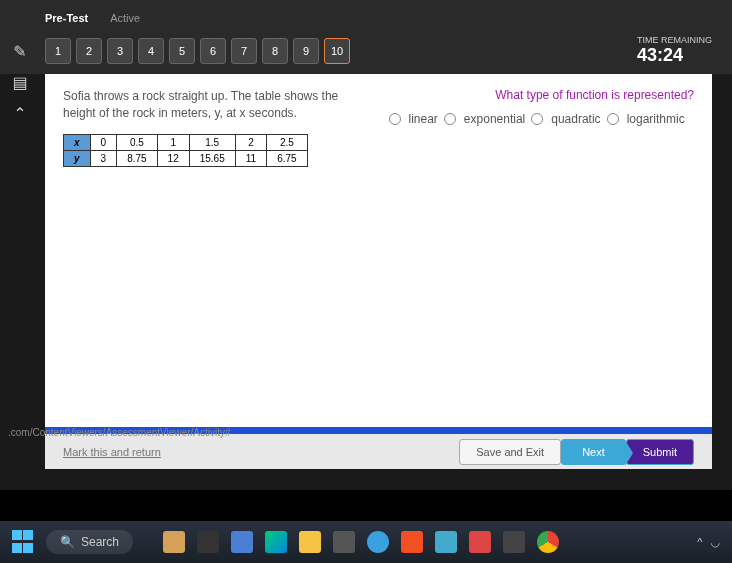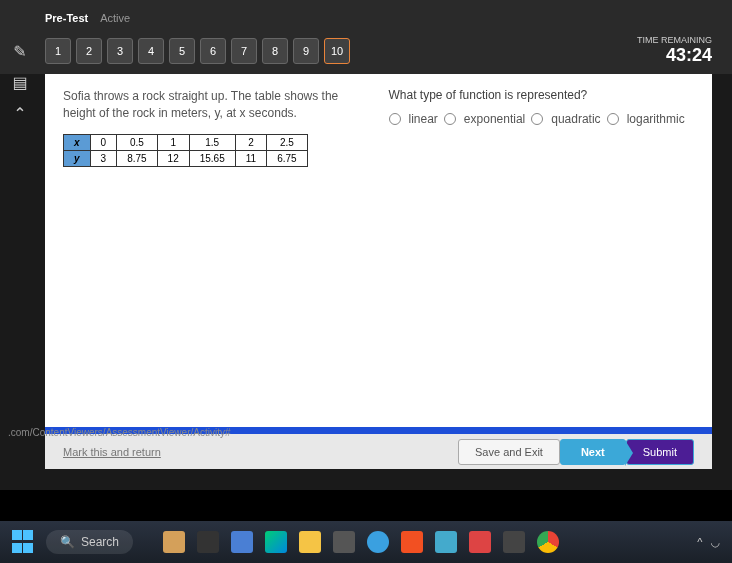--- a/index.html
+++ b/index.html
@@ -2,55 +2,55 @@
 <html><head>
   <meta charset="utf-8">
   <style>
     * { margin: 0; padding: 0; box-sizing: border-box; font-family: Arial, sans-serif; }
     body { width: 732px; height: 563px; background: #000; overflow: hidden; position: relative; }
     
     .app-frame { position: absolute; top: 0; left: 0; width: 732px; height: 490px; background: #1a1a1a; }
     
     .header { background: #2a2a2a; padding: 8px 20px 5px 45px; color: #ccc; }
     .title { font-size: 16px; font-weight: bold; color: #e0e0e0; }
-    .tabs { display: flex; gap: 12px; margin-top: 4px; font-size: 11px; }
+    .tabs { display: flex; gap: 22px; margin-top: 4px; font-size: 11px; }
     .tab-active { color: #fff; font-weight: bold; }
     .tab-inactive { color: #999; }
     
     .nav-row { display: flex; align-items: center; padding: 6px 20px 8px 45px; background: #2a2a2a; justify-content: space-between; }
     .nav-buttons { display: flex; gap: 5px; }
     .nav-btn { width: 26px; height: 26px; background: #444; border: 1px solid #666; color: #fff; display: flex; align-items: center; justify-content: center; font-size: 11px; border-radius: 3px; cursor: pointer; }
     .nav-btn.current { background: #404040; border-color: #e8833a; }
-    .timer { text-align: right; color: #ccc; font-size: 9px; }
+    .timer { color: #ccc; font-size: 9px; }
     .timer-value { font-size: 18px; color: #fff; font-weight: bold; }
     
     .side-tools { position: absolute; left: 0; top: 30px; width: 40px; display: flex; flex-direction: column; gap: 12px; padding: 12px 8px; }
     .tool-icon { color: #ccc; font-size: 16px; text-align: center; cursor: pointer; }
     
     .content { background: #fff; margin: 0 20px 0 45px; height: 395px; padding: 14px 18px; position: relative; }
     .question-row { display: flex; gap: 20px; }
     .left-col { flex: 1; }
     .right-col { flex: 1; }
     .problem-text { font-size: 12px; color: #555; line-height: 1.4; margin-bottom: 12px; }
-    .question-text { font-size: 12px; color: #404040; margin-bottom: 10px; }
+    .question-text { font-size: 12px; color: #a21caf; margin-bottom: 10px; text-align: right; }
     
     table { border-collapse: collapse; font-size: 10px; }
     table td, table th { border: 1px solid #333; padding: 2px 10px; text-align: center; background: #fff; }
     table .hcell { background: #5b9bd5; color: #000; font-style: italic; font-weight: bold; }
     
     .options { display: flex; gap: 6px; margin-top: 4px; }
     .option { display: flex; align-items: center; gap: 8px; font-size: 12px; color: #555; cursor: pointer; }
     .radio { width: 12px; height: 12px; border: 1px solid #888; border-radius: 50%; }
     
     .footer { position: absolute; bottom: 0; left: 0; right: 0; height: 42px; background: #e8e8e8; border-top: 7px solid #1d4ed8; display: flex; align-items: center; justify-content: space-between; padding: 0 18px; }
     .mark-link { font-size: 11px; color: #777; text-decoration: underline; cursor: pointer; }
     .footer-buttons { display: flex; align-items: center; }
     .btn { padding: 6px 16px; font-size: 11px; border-radius: 3px; cursor: pointer; border: 1px solid #aaa; }
     .btn-save { background: #f5f5f5; color: #555; }
-    .btn-next { background: #3ba8d8; color: #fff; border-color: #3ba8d8; padding: 6px 20px; position: relative; font-weight: bold; }
+    .btn-next { background: #3ba8d8; color: #fff; border-color: #3ba8d8; padding: 6px 20px; position: relative; }
     .btn-next::after { content: ''; position: absolute; right: -8px; top: 0; border-left: 8px solid #3ba8d8; border-top: 13px solid transparent; border-bottom: 13px solid transparent; }
     .btn-submit { background: #4c1d95; color: #fff; border-color: #3ba8d8; }
     
     .url-bar { position: absolute; bottom: 48px; left: 0; color: #888; font-size: 10px; padding: 4px 8px; }
     
     .taskbar { position: absolute; bottom: 0; left: 0; width: 732px; height: 42px; background: linear-gradient(#2a3240, #1a2028); display: flex; align-items: center; padding: 0 12px; gap: 10px; }
     .start-btn { width: 24px; height: 24px; display: flex; flex-wrap: wrap; gap: 1px; }
     .start-btn span { width: 10px; height: 10px; background: #4cc2ff; }
     .search-box { display: flex; align-items: center; gap: 6px; background: rgba(255,255,255,0.1); padding: 5px 14px; border-radius: 15px; color: #ccc; font-size: 12px; }
     .tb-icons { display: flex; gap: 12px; align-items: center; margin-left: 20px; }

